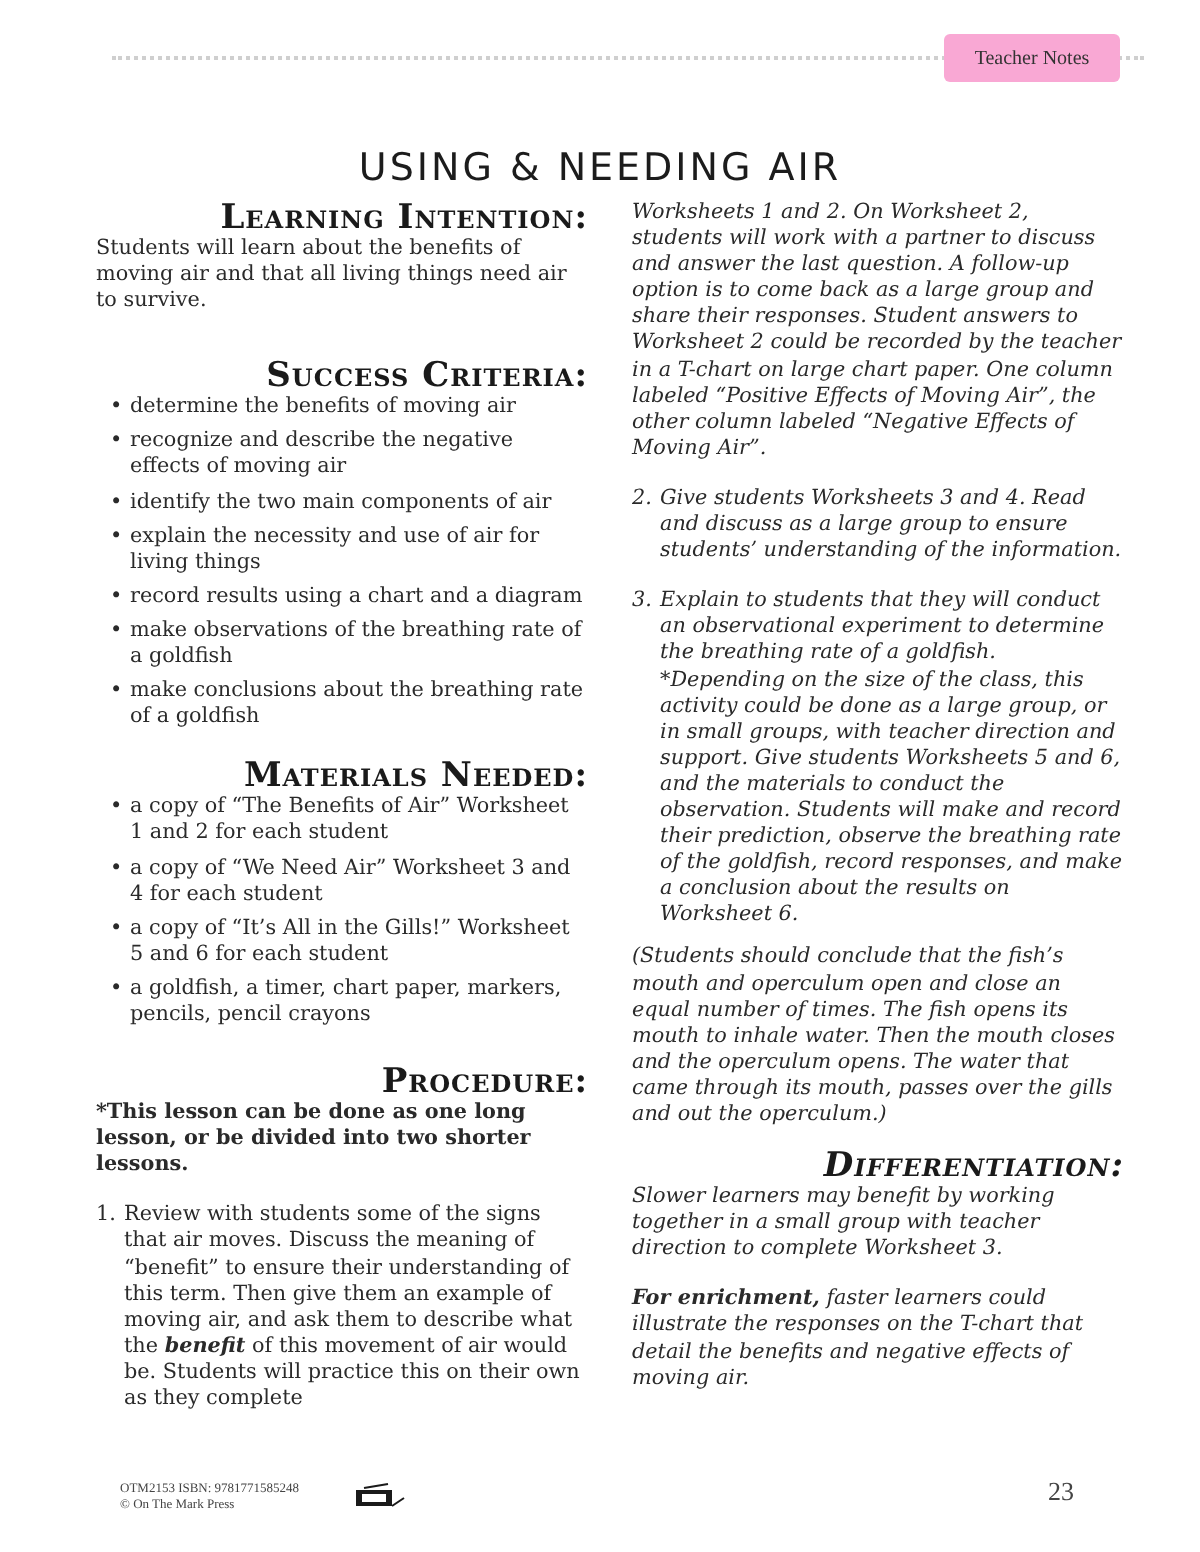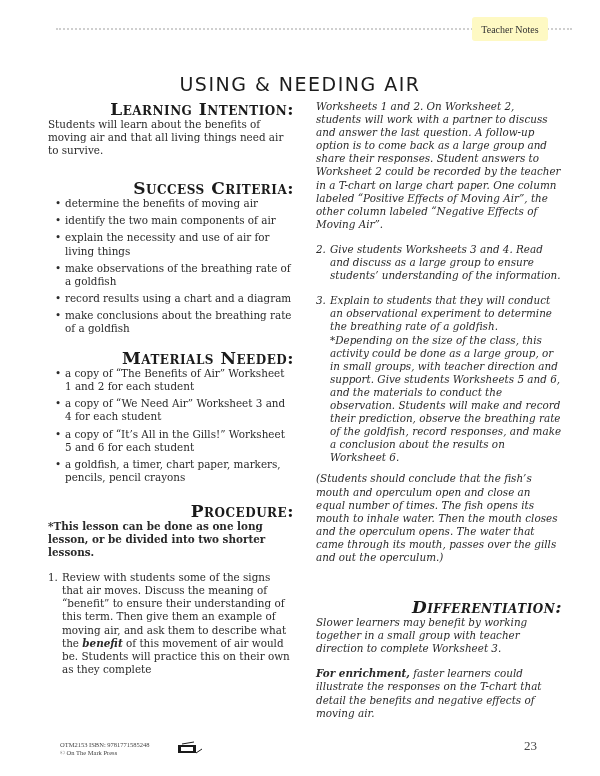--- a/index.html
+++ b/index.html
@@ -5,22 +5,22 @@
   html, body { margin: 0; padding: 0; }
   body {
     width: 600px; height: 776px; background: #ffffff; position: relative; overflow: hidden;
     font-family: "DejaVu Serif", serif; color: #2a2a2a;
   }
   .top-rule {
     position: absolute; left: 56px; top: 28px; width: 516px; height: 0;
     border-top: 2px dotted #cfcfcf;
   }
   .tab-label {
-    position: absolute; left: 472px; top: 17px; width: 76px; height: 24px;
-    background: #fef9c3; border-radius: 3px;
+    position: absolute; left: 472px; top: 17px; width: 88px; height: 24px;
+    background: #f9a8d4; border-radius: 3px;
     font-family: "Liberation Serif", serif; font-size: 10px; color: #333;
     display: flex; align-items: center; justify-content: center;
   }
   .page-title {
     position: absolute; left: 0; top: 60px; width: 600px; text-align: center;
     font-family: "DejaVu Sans", sans-serif; font-size: 19px; letter-spacing: 1.5px;
     color: #1c1c1c; font-weight: normal;
   }
   .col { position: absolute; top: 100px; font-size: 10.4px; line-height: 13.1px; }
   .col-left { left: 48px; width: 246px; }
@@ -57,24 +57,25 @@
 <div class="col col-left">
   <section>
     <h2 class="heading">Learning Intention:</h2>
     <p>Students will learn about the benefits of moving air and that all living things need air to survive.</p>
   </section>
 
   <section style="margin-top:22px;">
     <h2 class="heading">Success Criteria:</h2>
     <ul class="bullets">
       <li>determine the benefits of moving air</li>
+      <li>recognize and describe the negative effects of moving air</li>
       <li>identify the two main components of air</li>
       <li>explain the necessity and use of air for living things</li>
+      <li>record results using a chart and a diagram</li>
       <li>make observations of the breathing rate of a goldfish</li>
-      <li>record results using a chart and a diagram</li>
       <li>make conclusions about the breathing rate of a goldfish</li>
     </ul>
   </section>
 
   <section style="margin-top:14px;">
     <h2 class="heading">Materials Needed:</h2>
     <ul class="bullets">
       <li>a copy of “The Benefits of Air” Worksheet 1 and 2 for each student</li>
       <li>a copy of “We Need Air” Worksheet 3 and 4 for each student</li>
       <li>a copy of “It’s All in the Gills!” Worksheet 5 and 6 for each student</li>
@@ -102,21 +103,21 @@
       <span class="num">2.</span>
       <span>Give students Worksheets 3 and 4. Read and discuss as a large group to ensure students’ understanding of the information.</span>
     </li>
     <li style="margin-top:12px;">
       <span class="num">3.</span>
       <span>Explain to students that they will conduct an observational experiment to determine the breathing rate of a goldfish. *Depending on the size of the class, this activity could be done as a large group, or in small groups, with teacher direction and support. Give students Worksheets 5 and 6, and the materials to conduct the observation. Students will make and record their prediction, observe the breathing rate of the goldfish, record responses, and make a conclusion about the results on Worksheet 6.</span>
     </li>
   </ol>
   <p style="margin-top:8px; padding-left:0;">(Students should conclude that the fish’s mouth and operculum open and close an equal number of times. The fish opens its mouth to inhale water. Then the mouth closes and the operculum opens. The water that came through its mouth, passes over the gills and out the operculum.)</p>
 
-  <section style="margin-top:34px;">
+  <section style="margin-top:10px;">
     <h2 class="heading">Differentiation:</h2>
     <p>Slower learners may benefit by working together in a small group with teacher direction to complete Worksheet 3.</p>
     <p style="margin-top:12px;"><b>For enrichment,</b><span> faster learners could illustrate the responses on the T-chart that detail the benefits and negative effects of moving air.</span></p>
   </section>
 </div>
 
 <div class="footer-meta">
   <div>OTM2153   ISBN: 9781771585248</div>
   <div>© On The Mark Press</div>
 </div>

